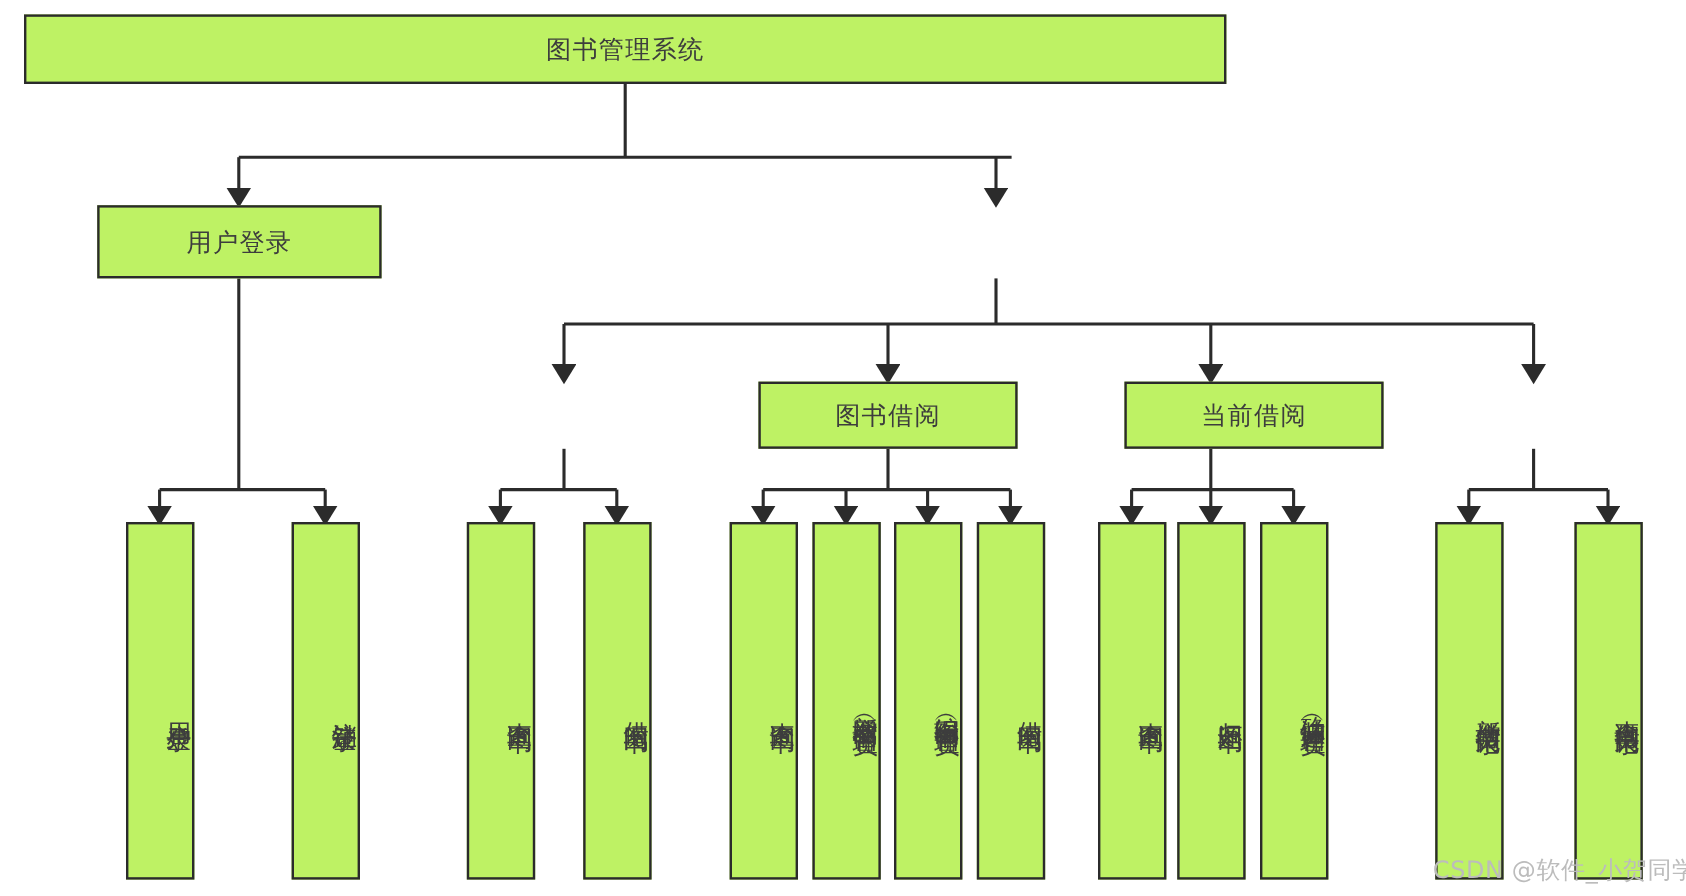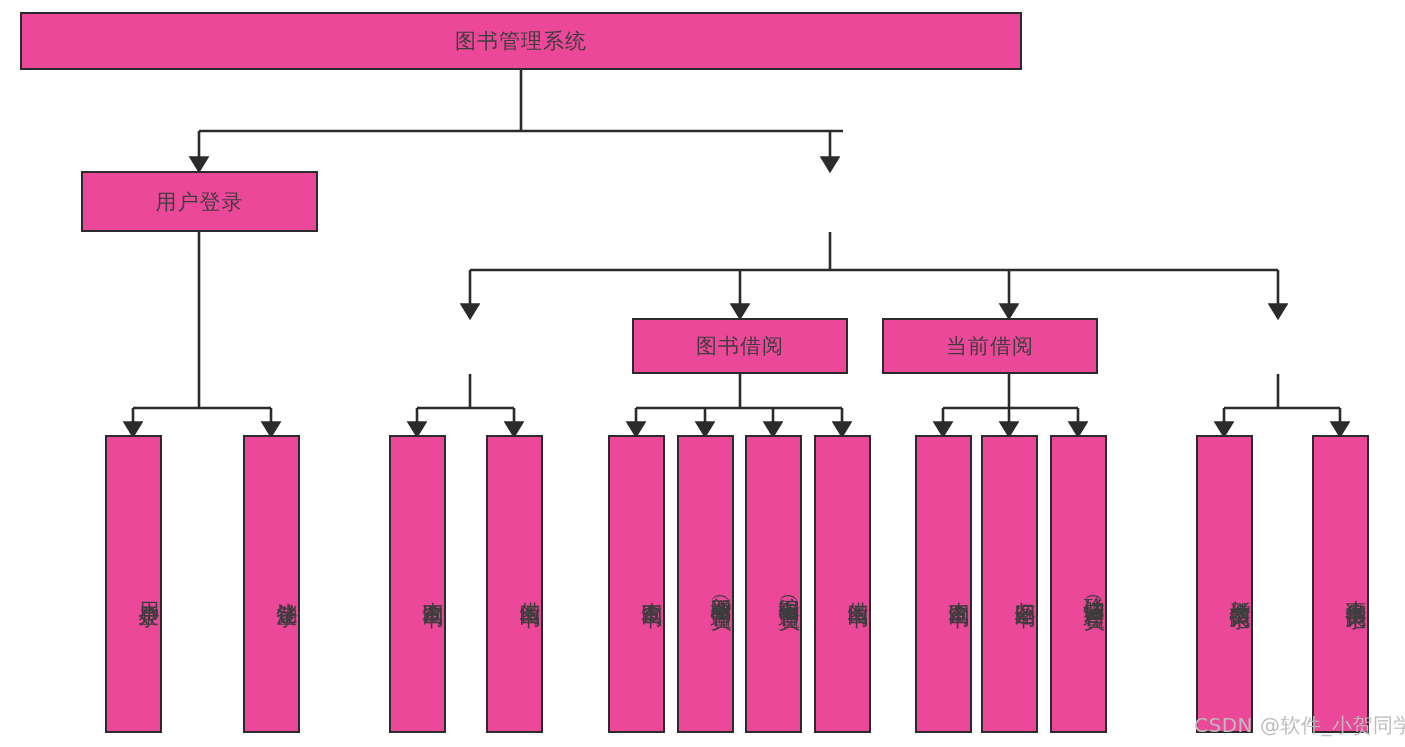--- a/index.html
+++ b/index.html
@@ -21,21 +21,21 @@
     position: absolute;
     left: 0;
     top: 0;
     width: 1405px;
     height: 747px;
     pointer-events: none;
   }
   .node {
     position: absolute;
     box-sizing: border-box;
-    background: #ec4899;
+    background: #bef264;
     border: 2px solid #2b2b2b;
     display: flex;
     align-items: center;
     justify-content: center;
     color: #3d3d3d;
     z-index: 2;
   }
   .node.horiz {
     font-size: 21px;
     letter-spacing: 1px;
@@ -125,21 +125,21 @@
     <span class="label">图书管理系统</span>
   </div>
 
   <div class="node horiz" style="left:81px; top:171px; width:237px; height:61px;">
     <span class="label">用户登录</span>
   </div>
 
   <div class="node horiz" style="left:632px; top:318px; width:216px; height:56px;">
     <span class="label">图书借阅</span>
   </div>
-  <div class="node horiz" style="left:882px; top:318px; width:216px; height:56px;text-align:center;">
+  <div class="node horiz" style="left:937px; top:318px; width:216px; height:56px;text-align:center;">
     <span class="label">当前借阅</span>
   </div>
 
   <div class="node vert" style="left:105px; top:435px; width:57px; height:298px;">
     <span class="label">用户登录</span>
   </div>
   <div class="node vert" style="left:243px; top:435px; width:57px; height:298px;">
     <span class="label">注销登录</span>
   </div>
 

